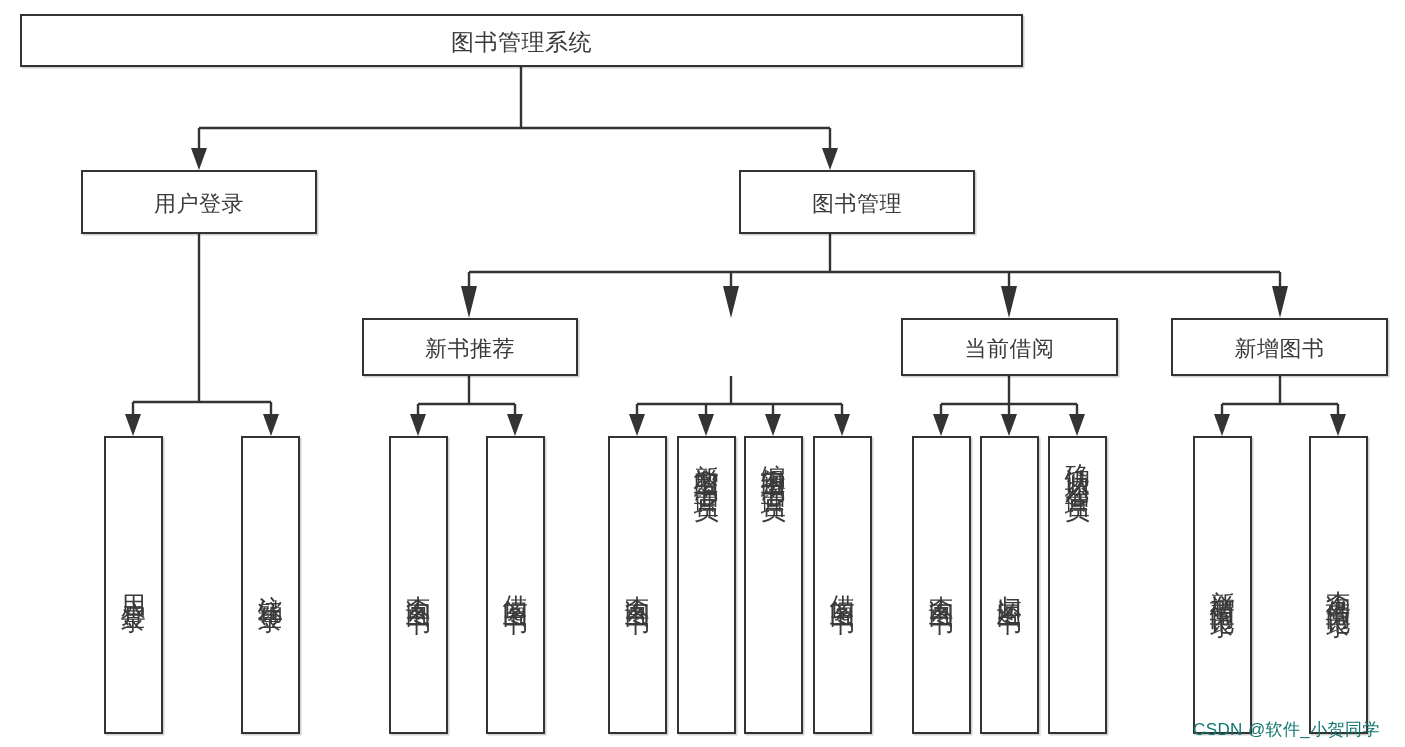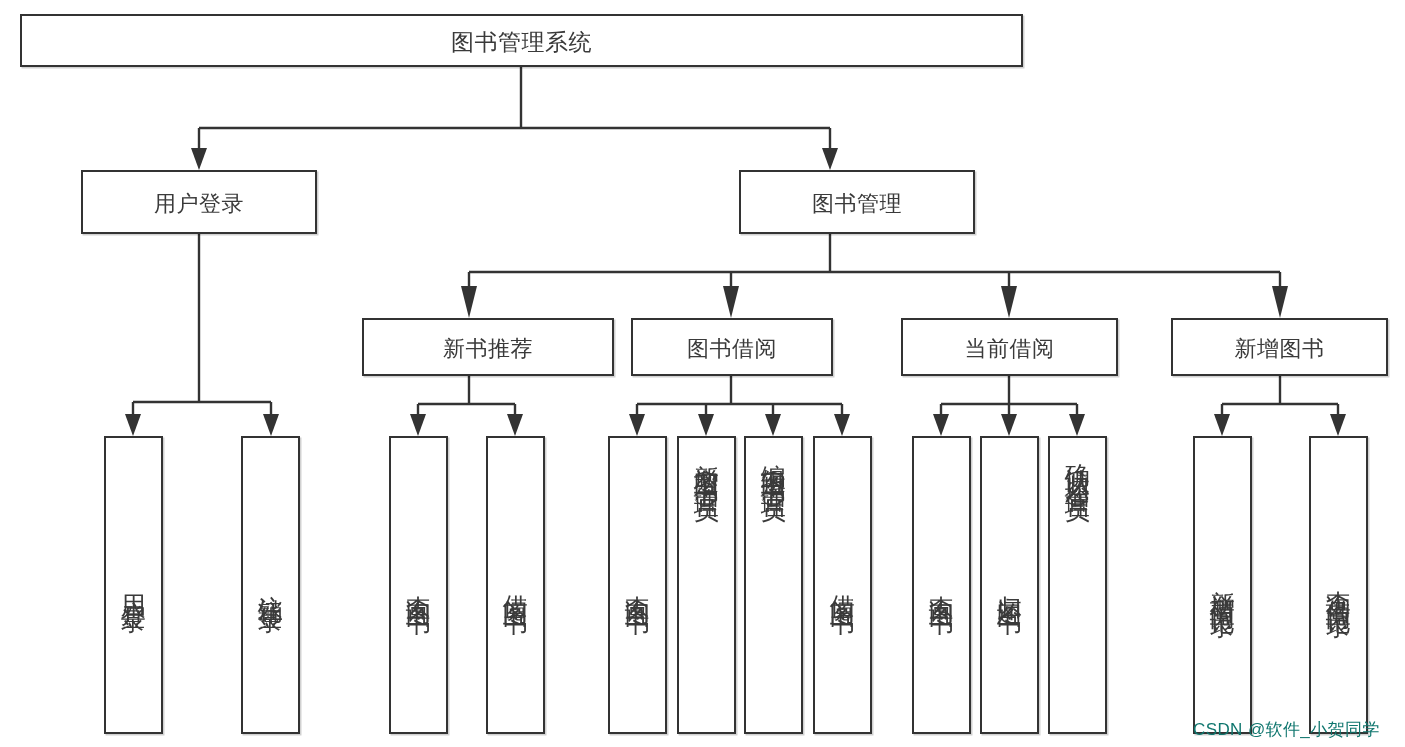--- a/index.html
+++ b/index.html
@@ -160,27 +160,24 @@
   </div>
 
   <div class="node-box node-h" style="left:81px; top:170px; width:236px; height:64px;">
     <div class="node-label">用户登录</div>
   </div>
 
   <div class="node-box node-h" style="left:711px; top:170px; width:236px; height:64px;margin-left:28px;">
     <div class="node-label">图书管理</div>
   </div>
 
-  <div class="node-box node-h" style="left:362px; top:318px; width:252px; height:58px;">
+  <div class="node-box node-h" style="left:362px; top:318px; width:216px; height:58px;">
     <div class="node-label">新书推荐</div>
   </div>
 
-  <div class="node-box node-h" style="left:631px; top:318px; width:202px; height:58px;">
-    <div class="node-label">图书借阅</div>
-  </div>
 
   <div class="node-box node-h" style="left:901px; top:318px; width:217px; height:58px;padding-left:35px;">
     <div class="node-label">当前借阅</div>
   </div>
 
   <div class="node-box node-h" style="left:1171px; top:318px; width:217px; height:58px;">
     <div class="node-label">新增图书</div>
   </div>
 
   <div class="node-box node-v align-mid" style="left:104px; top:436px; width:59px; height:298px;">

